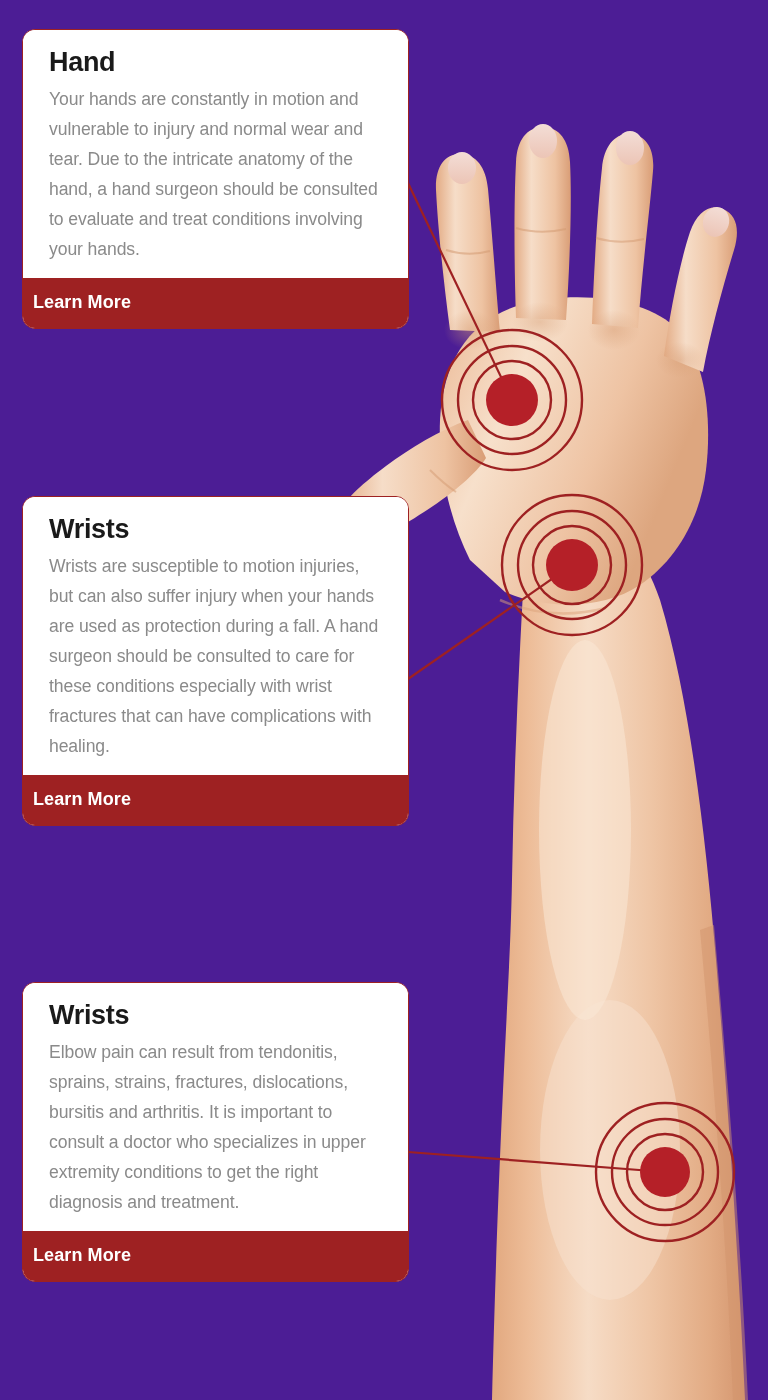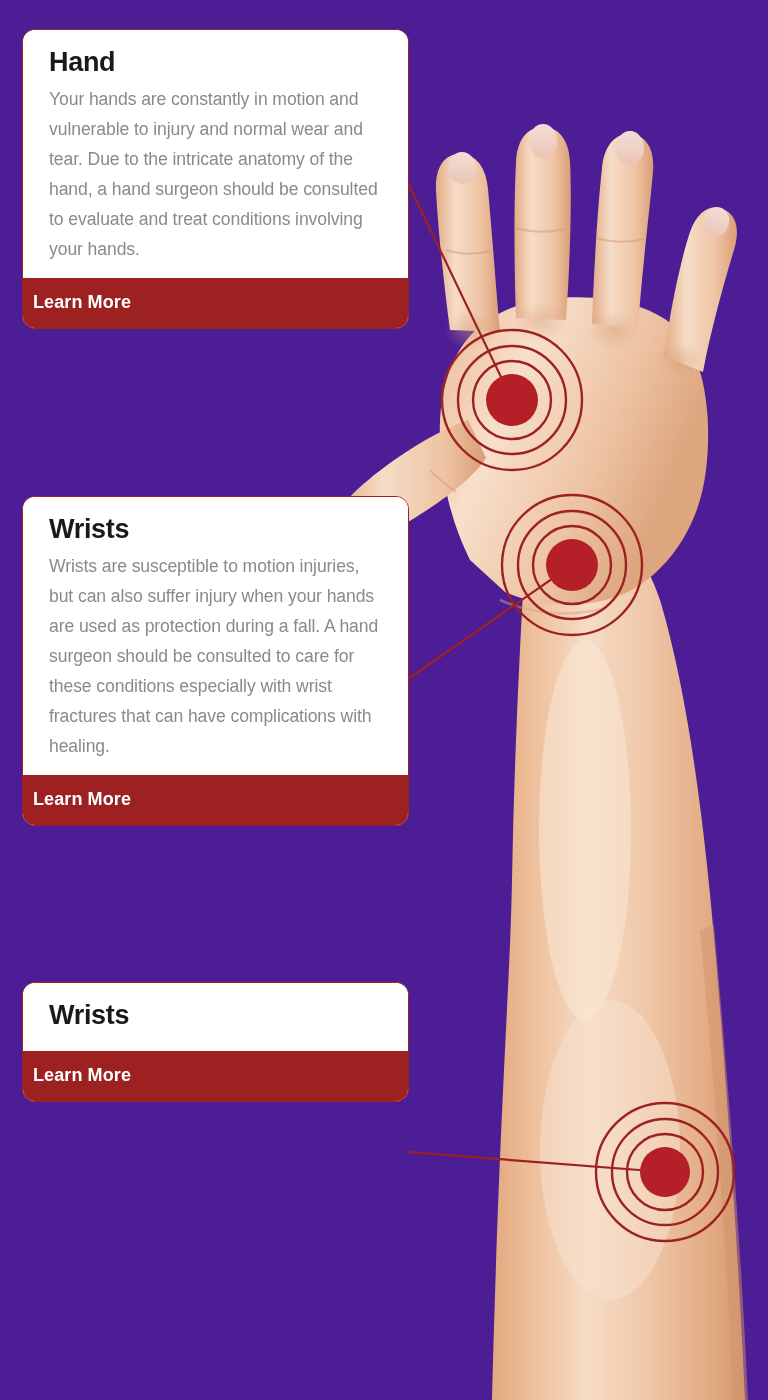--- a/index.html
+++ b/index.html
@@ -236,17 +236,18 @@
     <div class="card-body">
       <div class="card-title">Wrists</div>
       <div class="card-text">Wrists are susceptible to motion injuries, but can also suffer injury when your hands are used as protection during a fall. A hand surgeon should be consulted to care for these conditions especially with wrist fractures that can have complications with healing.</div>
     </div>
     <button class="learn-more">Learn More</button>
   </div>
 
   <div class="info-card" id="card-elbow">
     <div class="card-body">
       <div class="card-title">Wrists</div>
+      <div class="card-text">Elbow pain can result from tendonitis, sprains, strains, fractures, dislocations, bursitis and arthritis. It is important to consult a doctor who specializes in upper extremity conditions to get the right diagnosis and treatment.</div>
     </div>
     <button class="learn-more">Learn More</button>
   </div>
 
 </div>
 
 </body></html>

